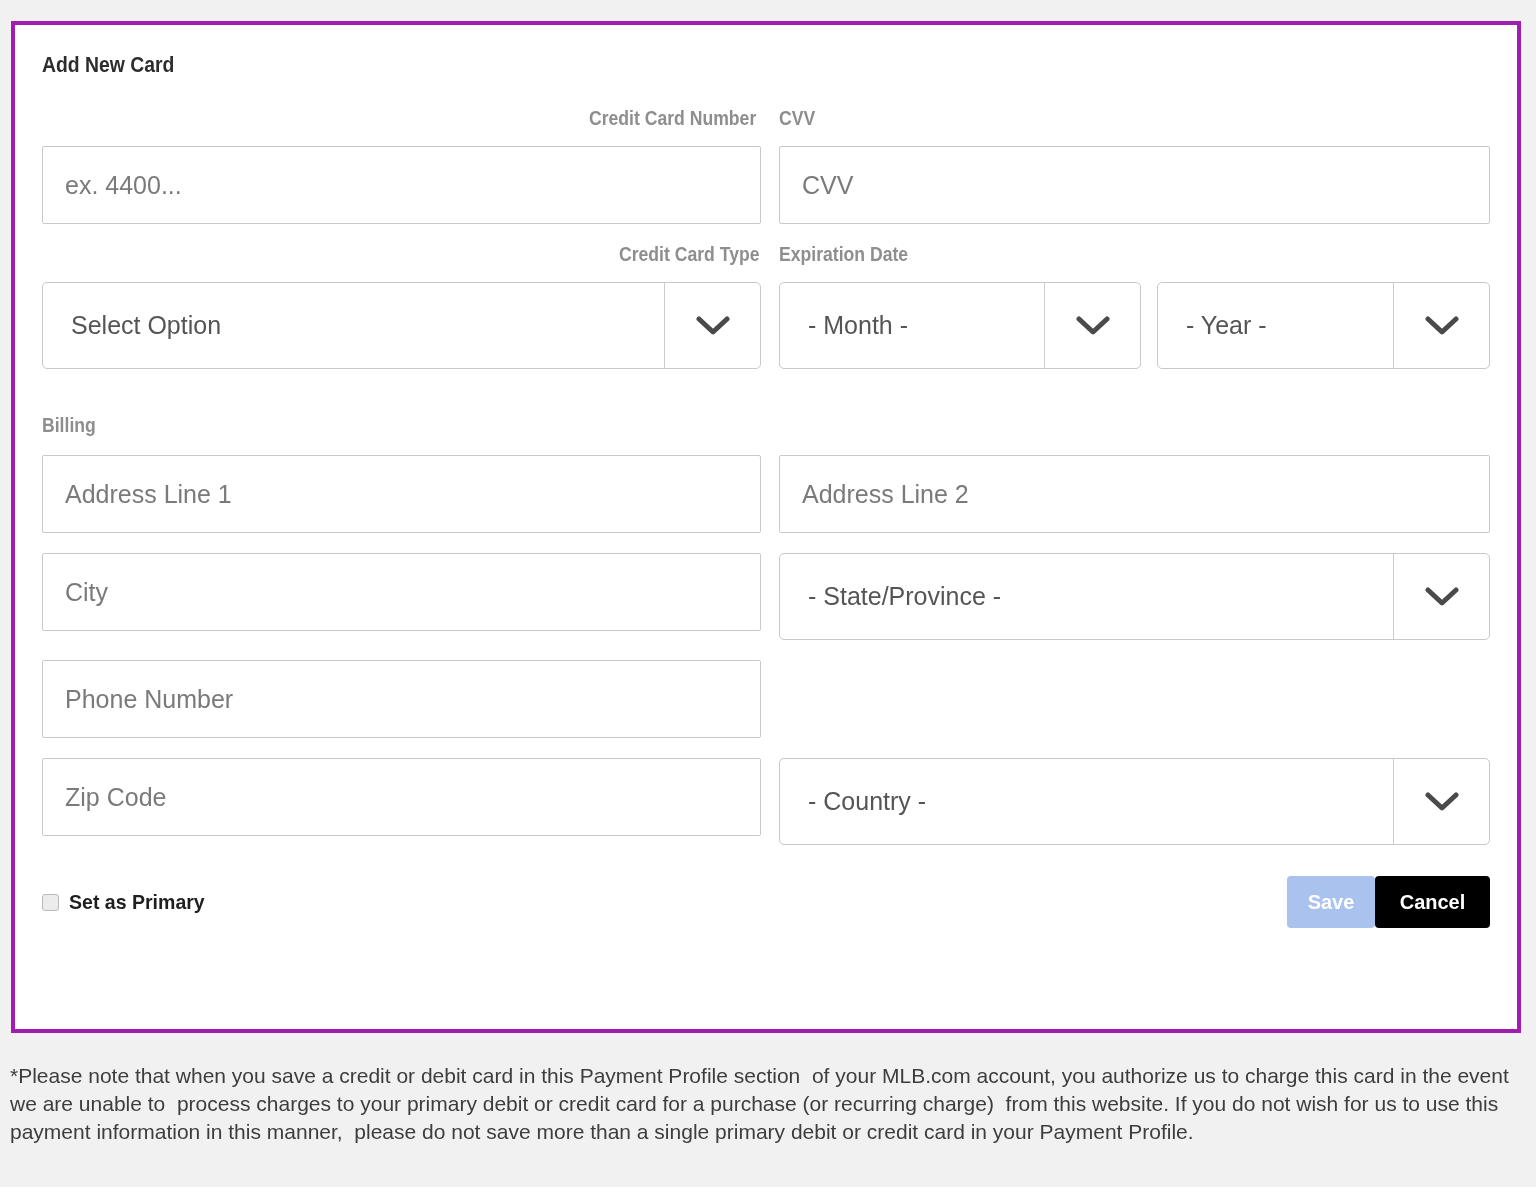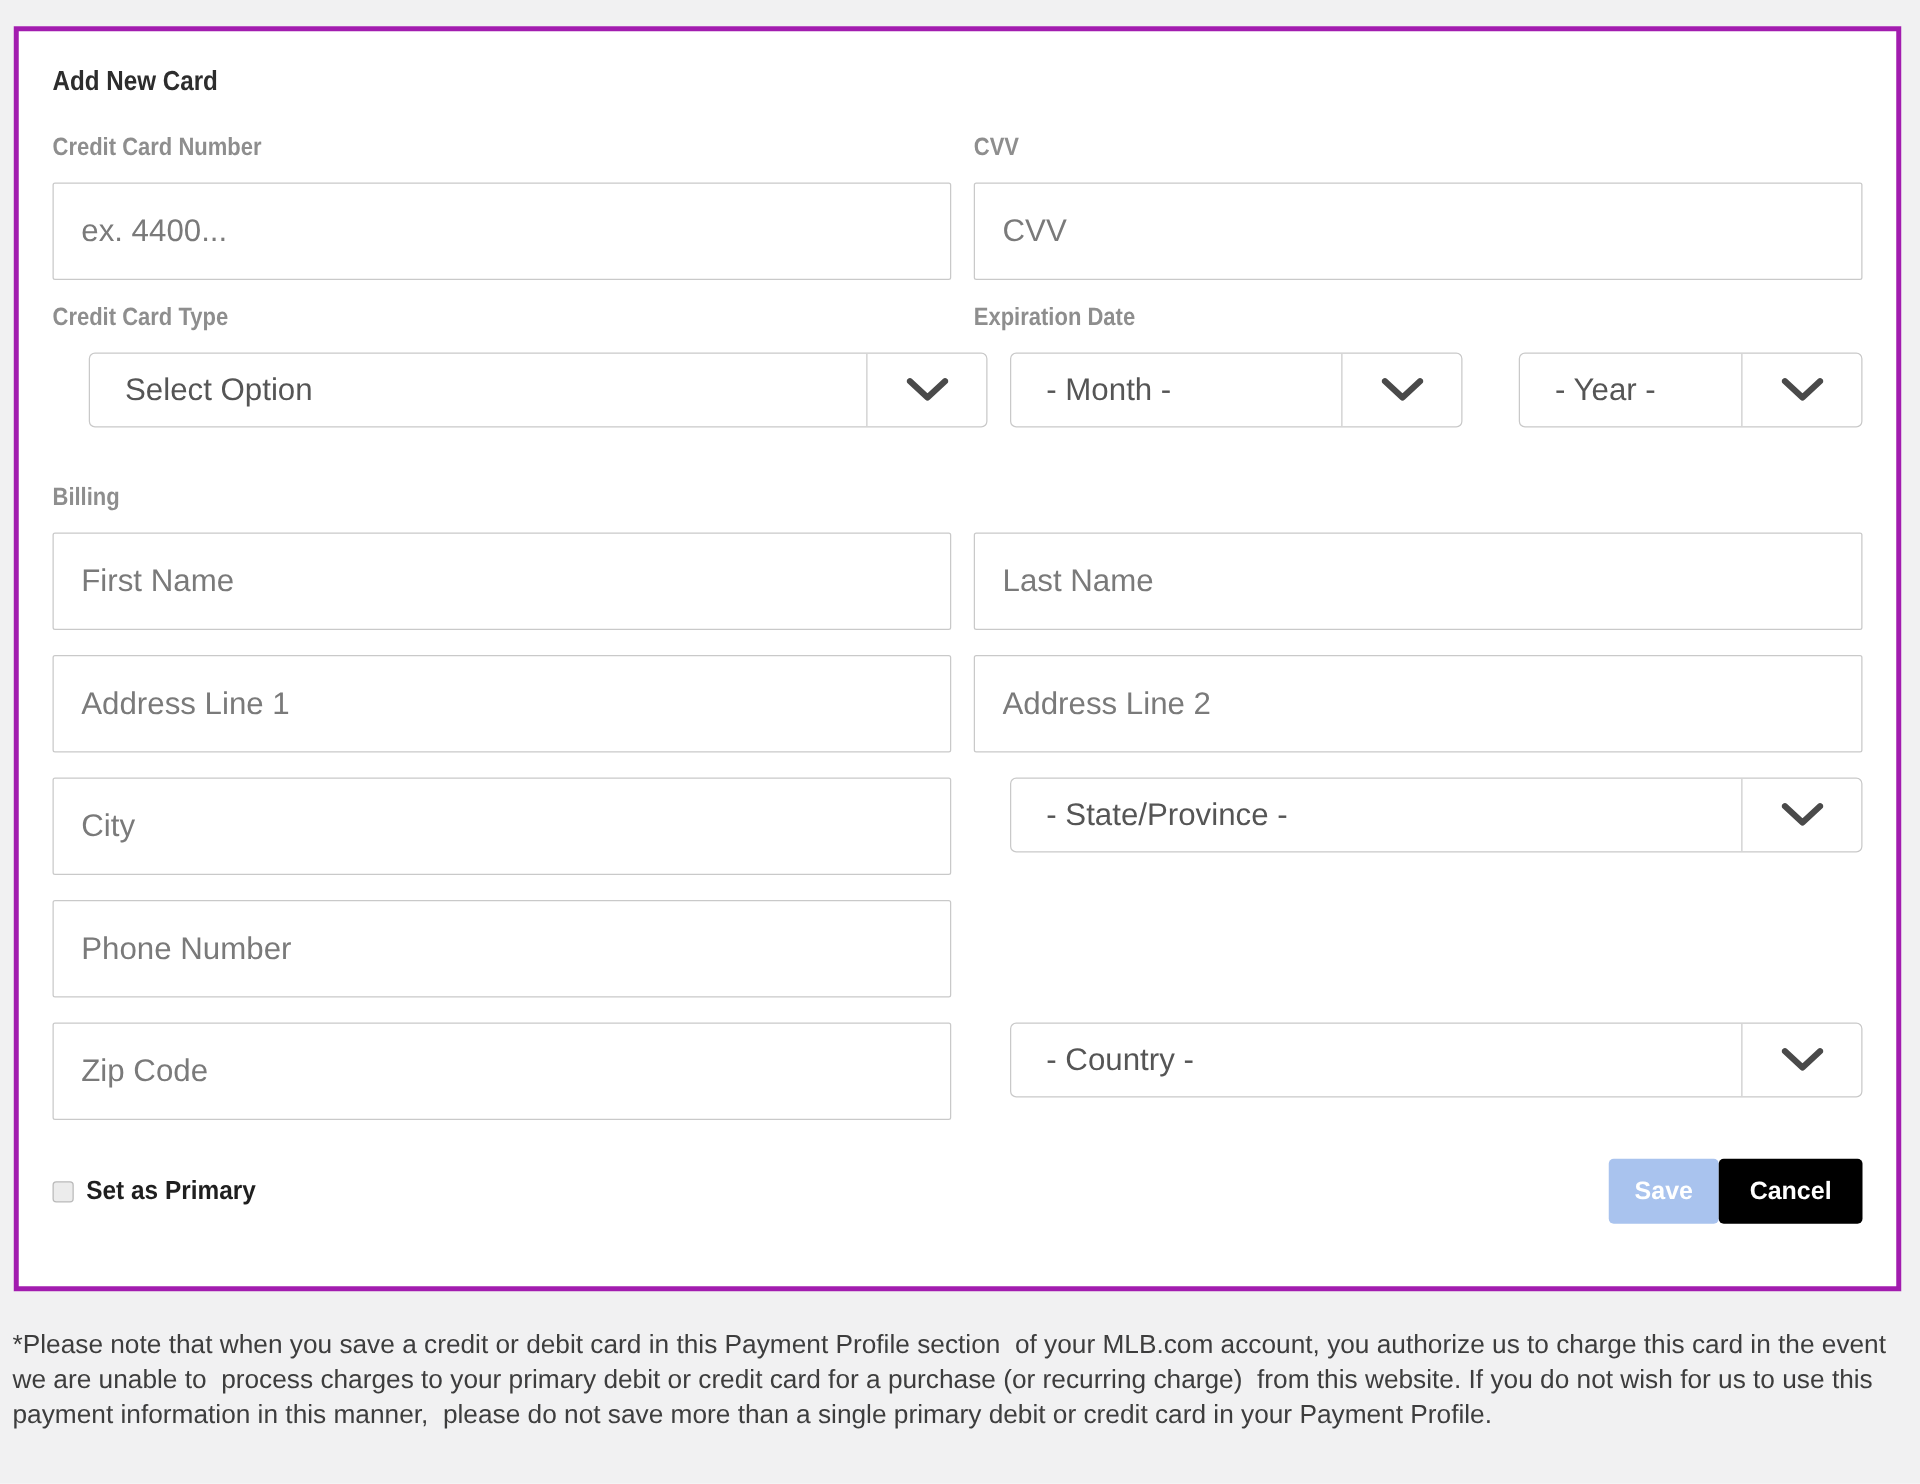--- a/index.html
+++ b/index.html
@@ -11,36 +11,36 @@
   }
   .card{
     position:absolute;left:11px;top:21px;width:1510px;height:1012px;
     box-sizing:border-box;background:#ffffff;border:4px solid #a21caf;
     padding:27px;
   }
   .cond{display:inline-block;transform:scaleX(.88);transform-origin:0 50%;white-space:nowrap;}
   .title{font-size:22px;font-weight:bold;color:#2d2d2d;line-height:22px;margin:2px 0 0 0;}
   .field-label{font-size:20px;font-weight:bold;color:#8e8e8e;line-height:20px;}
   .lbl-row{display:flex;margin-top:32px;}
-  .lbl-row .l-col{width:737px;}
+  .lbl-row .l-col{width:737px;text-align:right;}
   .lbl-row .r-col{flex:1;}
   .row{display:flex;gap:18px;margin-top:18px;}
   .col-l{width:719px;}
   .col-r{flex:1;display:flex;gap:16px;}
   .text-input{
     box-sizing:border-box;width:100%;height:78px;
     border:1px solid #c9c9c9;border-radius:2px;background:#fff;
     font-family:"Liberation Sans", sans-serif;font-size:25px;color:#555;
     padding:0 0 0 22px;outline:none;
   }
   .text-input::placeholder{color:#7a7a7a;opacity:1;}
   .select{
-    box-sizing:border-box;height:60px;background:#fff;
+    box-sizing:border-box;height:87px;background:#fff;
     border:1px solid #c9c9c9;border-radius:5px;
-    display:flex;align-items:center;cursor:pointer;overflow:hidden;margin-left:29px;
+    display:flex;align-items:center;cursor:pointer;overflow:hidden;
   }
   .select .sel-text{
     flex:1;font-size:25px;color:#555;padding-left:28px;
     white-space:nowrap;overflow:hidden;
   }
   .select .chev-zone{
     width:95px;align-self:stretch;flex:0 0 auto;
     border-left:1px solid #cccccc;
     display:flex;align-items:center;justify-content:center;
   }
@@ -123,28 +123,20 @@
           <svg class="chev" width="34" height="20" viewBox="0 0 34 20">
               <polyline points="3,3 17,16 31,3" fill="none" stroke="#4a4a4a" stroke-width="5" stroke-linecap="round" stroke-linejoin="round"></polyline>
             </svg>
         </span>
       </div>
     </div>
   </div>
 
   <div class="field-label billing-label"><span class="cond">Billing</span></div>
 
-  <div class="row">
-    <div class="col-l">
-      <input class="text-input" type="text" placeholder="First Name" style="">
-    </div>
-    <div class="col-r">
-      <input class="text-input" type="text" placeholder="Last Name" style="">
-    </div>
-  </div>
 
   <div class="row" style="margin-top:20px;">
     <div class="col-l">
       <input class="text-input" type="text" placeholder="Address Line 1" style="">
     </div>
     <div class="col-r">
       <input class="text-input" type="text" placeholder="Address Line 2" style="">
     </div>
   </div>
 

